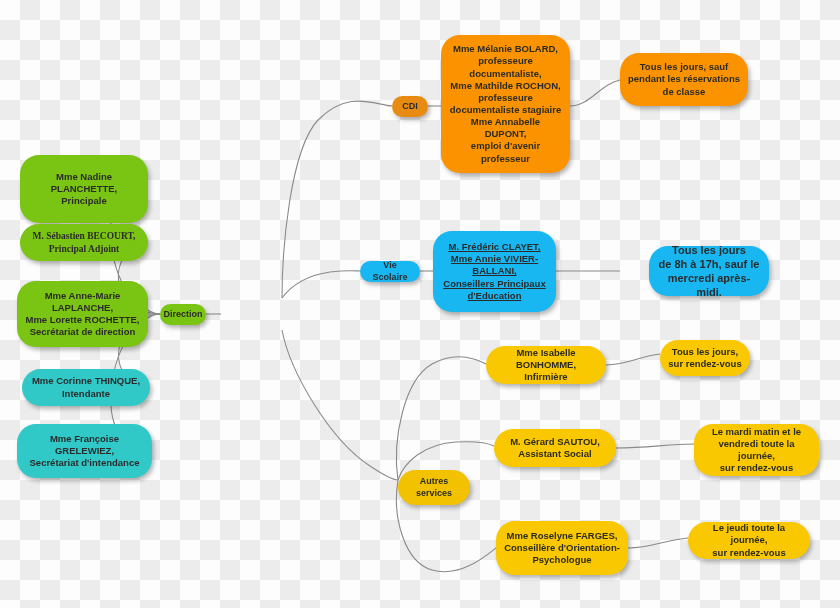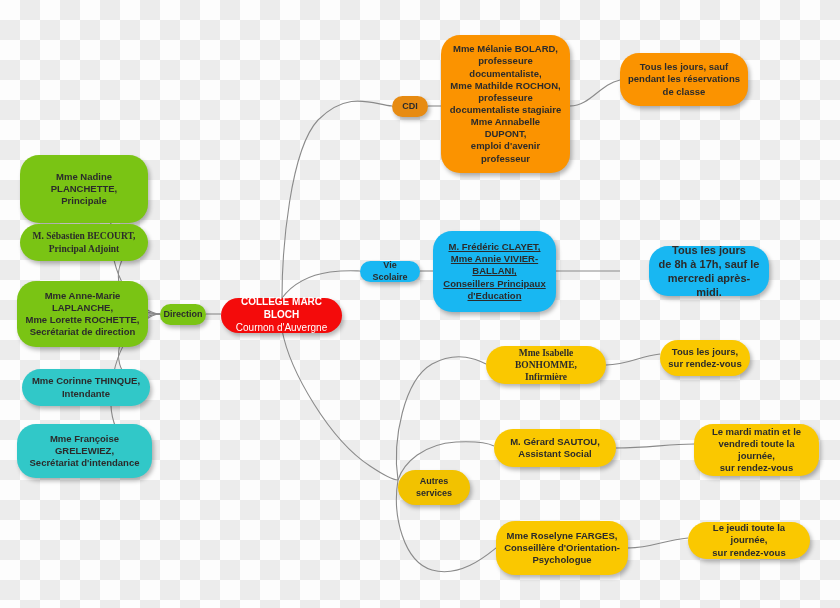--- a/index.html
+++ b/index.html
@@ -86,24 +86,20 @@
       <path d="M398,480 C392,440 404,380 432,364 C458,350 478,360 486,364"></path>
       <path d="M398,480 C404,462 424,444 456,442 C478,441 490,444 494,446"></path>
       <path d="M398,480 C392,516 404,562 432,570 C460,578 486,556 496,548"></path>
 
       <path d="M606,365 C628,365 640,356 660,354"></path>
       <path d="M616,448 C648,448 668,444 694,444"></path>
       <path d="M628,548 C652,548 664,540 688,538"></path>
     </g>
   </svg>
 
-  <div class="node n-red" style="left:221px; top:298px; width:121px; height:35px; font-size:10px; flex-direction:column; justify-content:center;">
-    <span>COLLEGE MARC BLOCH</span>
-    <span style="font-weight:normal;">Cournon d'Auvergne</span>
-  </div>
 
   <div class="node n-green" style="left:160px; top:304px; width:46px; height:21px; font-size:9px;">Direction</div>
 
   <div class="node n-green" style="left:20px; top:155px; width:128px; height:68px; font-size:9.5px;">Mme Nadine
 PLANCHETTE,
 Principale</div>
 
   <div class="node n-green" style="left:20px; top:224px; width:128px; height:37px; font-size:9.5px;font-family:Liberation Serif, serif;">M. Sébastien BECOURT,
 Principal Adjoint</div>
 
@@ -142,21 +138,21 @@
 BALLANI,
 Conseillers Principaux
 d'Education</div>
 
   <div class="node n-blue" style="left:620px; top:246px; width:120px; height:50px; font-size:11px;margin-left:29px;">Tous les jours
 de 8h à 17h, sauf le
 mercredi après-midi.</div>
 
   <div class="node n-yellow-dk" style="left:398px; top:470px; width:72px; height:35px; font-size:9px;">Autres services</div>
 
-  <div class="node n-yellow" style="left:486px; top:346px; width:120px; height:38px; font-size:9.5px;font-family:Liberation Serif, serif;">Mme Isabelle
+  <div class="node n-yellow" style="left:486px; top:346px; width:120px; height:38px; font-size:9.5px;">Mme Isabelle
 BONHOMME, Infirmière</div>
   <div class="node n-yellow" style="left:660px; top:340px; width:90px; height:36px; font-size:9.5px;">Tous les jours,
 sur rendez-vous</div>
 
   <div class="node n-yellow" style="left:494px; top:429px; width:122px; height:38px; font-size:9.5px;">M. Gérard SAUTOU,
 Assistant Social</div>
   <div class="node n-yellow" style="left:694px; top:424px; width:125px; height:52px; font-size:9.5px;">Le mardi matin et le
 vendredi toute la journée,
 sur rendez-vous</div>
 

